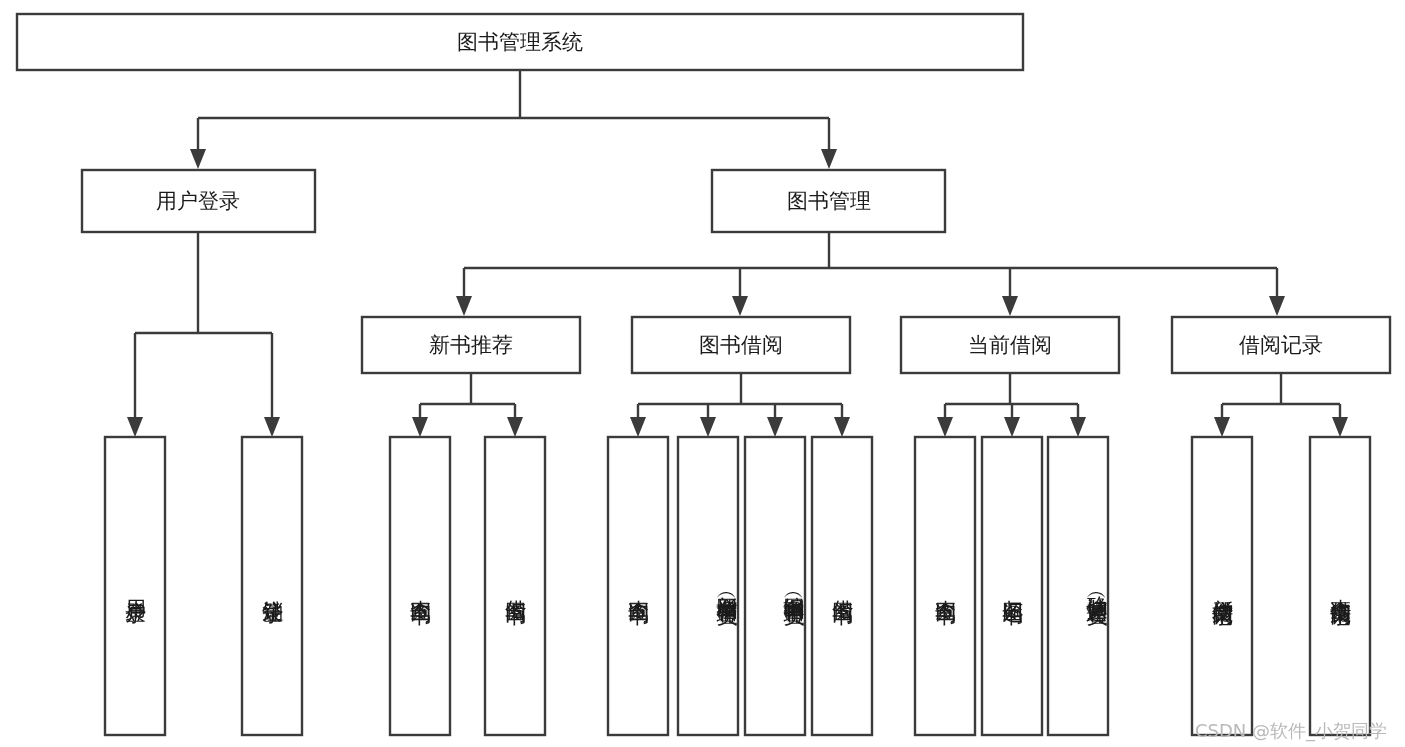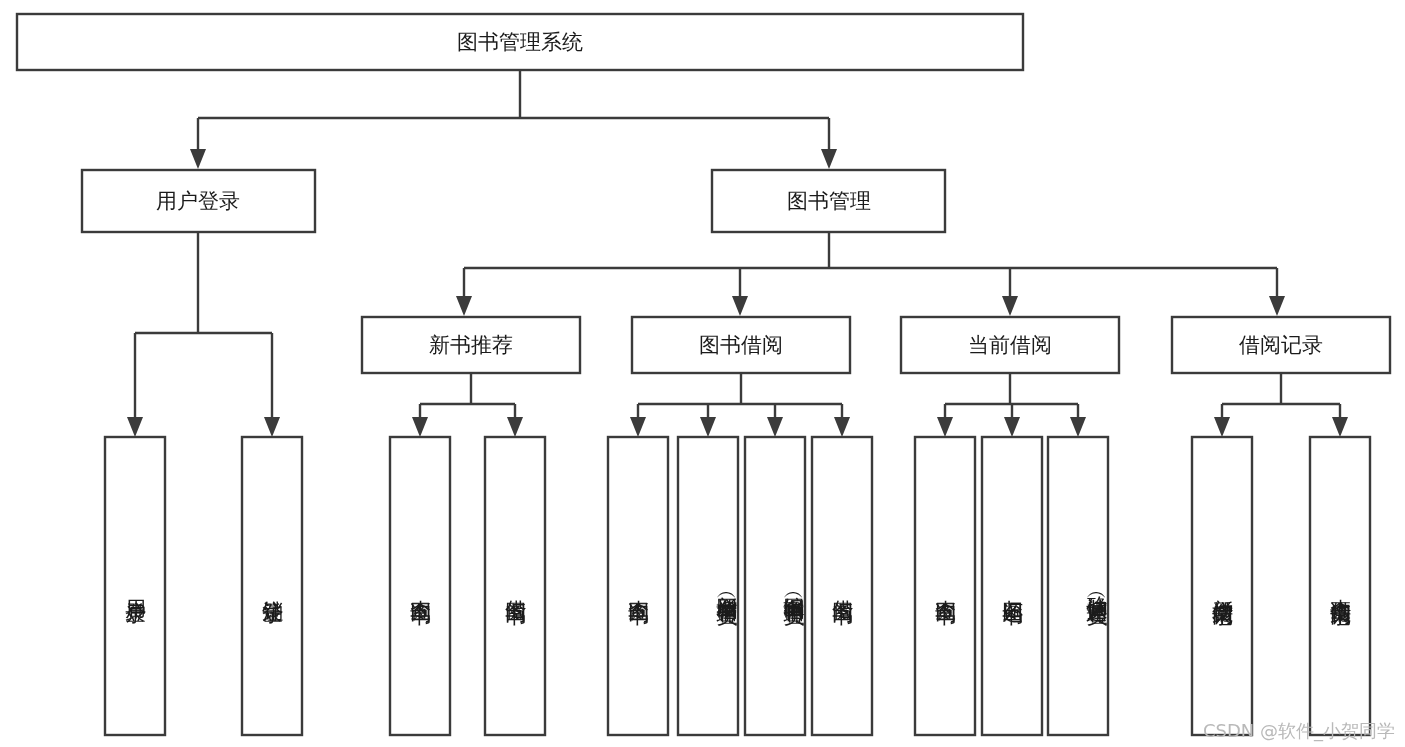--- a/index.html
+++ b/index.html
@@ -60,21 +60,21 @@
     letter-spacing: 1.5px;
     white-space: nowrap;
     text-align: center;
     display: flex;
     align-items: center;
     justify-content: center;
     user-select: none;
   }
   .watermark {
     position: absolute;
-    right: 10px;
+    right: 18px;
     bottom: 4px;
     font-family: "DejaVu Sans", "Liberation Sans", sans-serif;
     font-size: 18px;
     color: #b9b9b9;
     white-space: nowrap;
     user-select: none;
     margin-top: 29px;
   }
 </style>
 </head>

